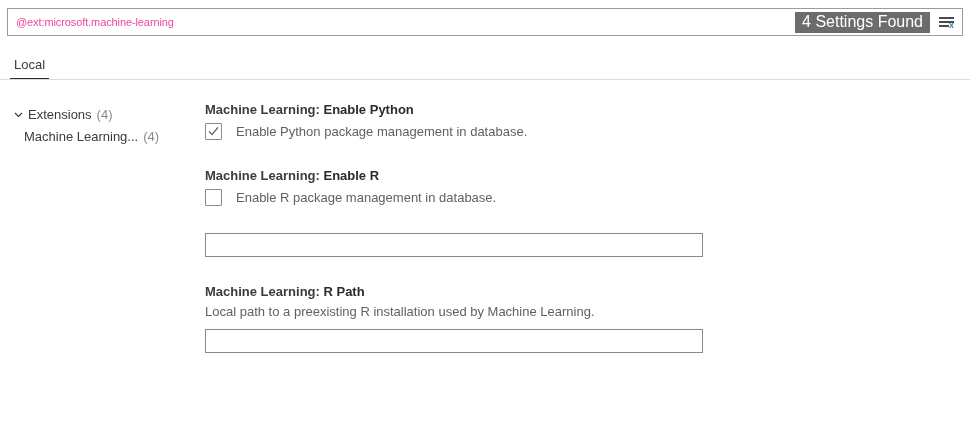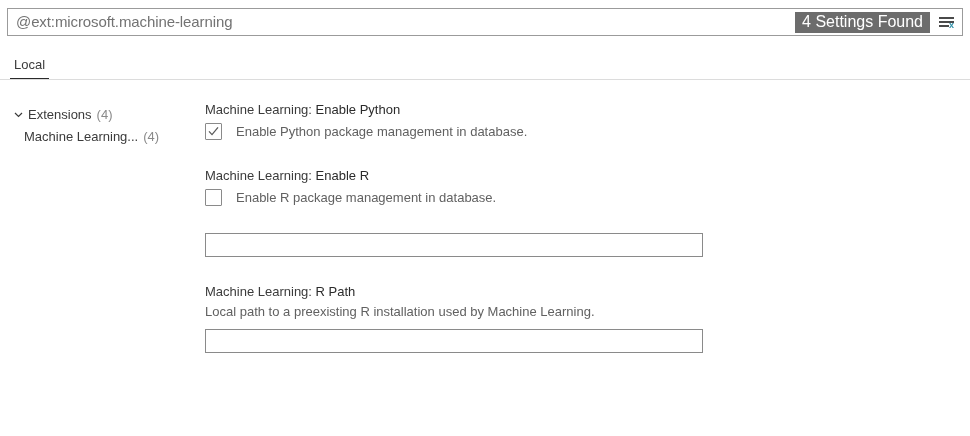--- a/index.html
+++ b/index.html
@@ -30,23 +30,23 @@
     left: 7px; top: 8px;
     width: 956px;
     height: 28px;
     border: 1px solid #9b9b9b;
     background: #ffffff;
     display: flex;
     align-items: center;
   }
   .search-value {
     flex: 1 1 auto;
-    font-size: 15px;
+    font-size: 11px;
     line-height: 16px;
-    color: #737373;
+    color: #ec4899;
     padding-left: 8px;
     white-space: nowrap;
     overflow: hidden;
     letter-spacing: -0.1px;
   }
   .settings-found-badge {
     flex: 0 0 auto;
     background: #6c6c6c;
     color: #ffffff;
     font-size: 16px;
@@ -168,22 +168,22 @@
     padding-left: 10px;
     margin-bottom: 26px;
   }
   .setting-title {
     font-size: 13px;
     line-height: 17px;
     color: #3b3b3b;
     margin-bottom: 3px;
     white-space: nowrap;
   }
-  .setting-title .prefix { font-weight: normal; }
-  .setting-title .key { font-weight: normal; color: #2b2b2b; }
+  .setting-title .prefix { font-weight: bold; }
+  .setting-title .key { font-weight: bold; color: #2b2b2b; }
 
   .bool-row {
     display: flex;
     align-items: center;
     height: 20px;
   }
   .checkbox {
     width: 17px;
     height: 17px;
     border: 1px solid #8a8a8a;

